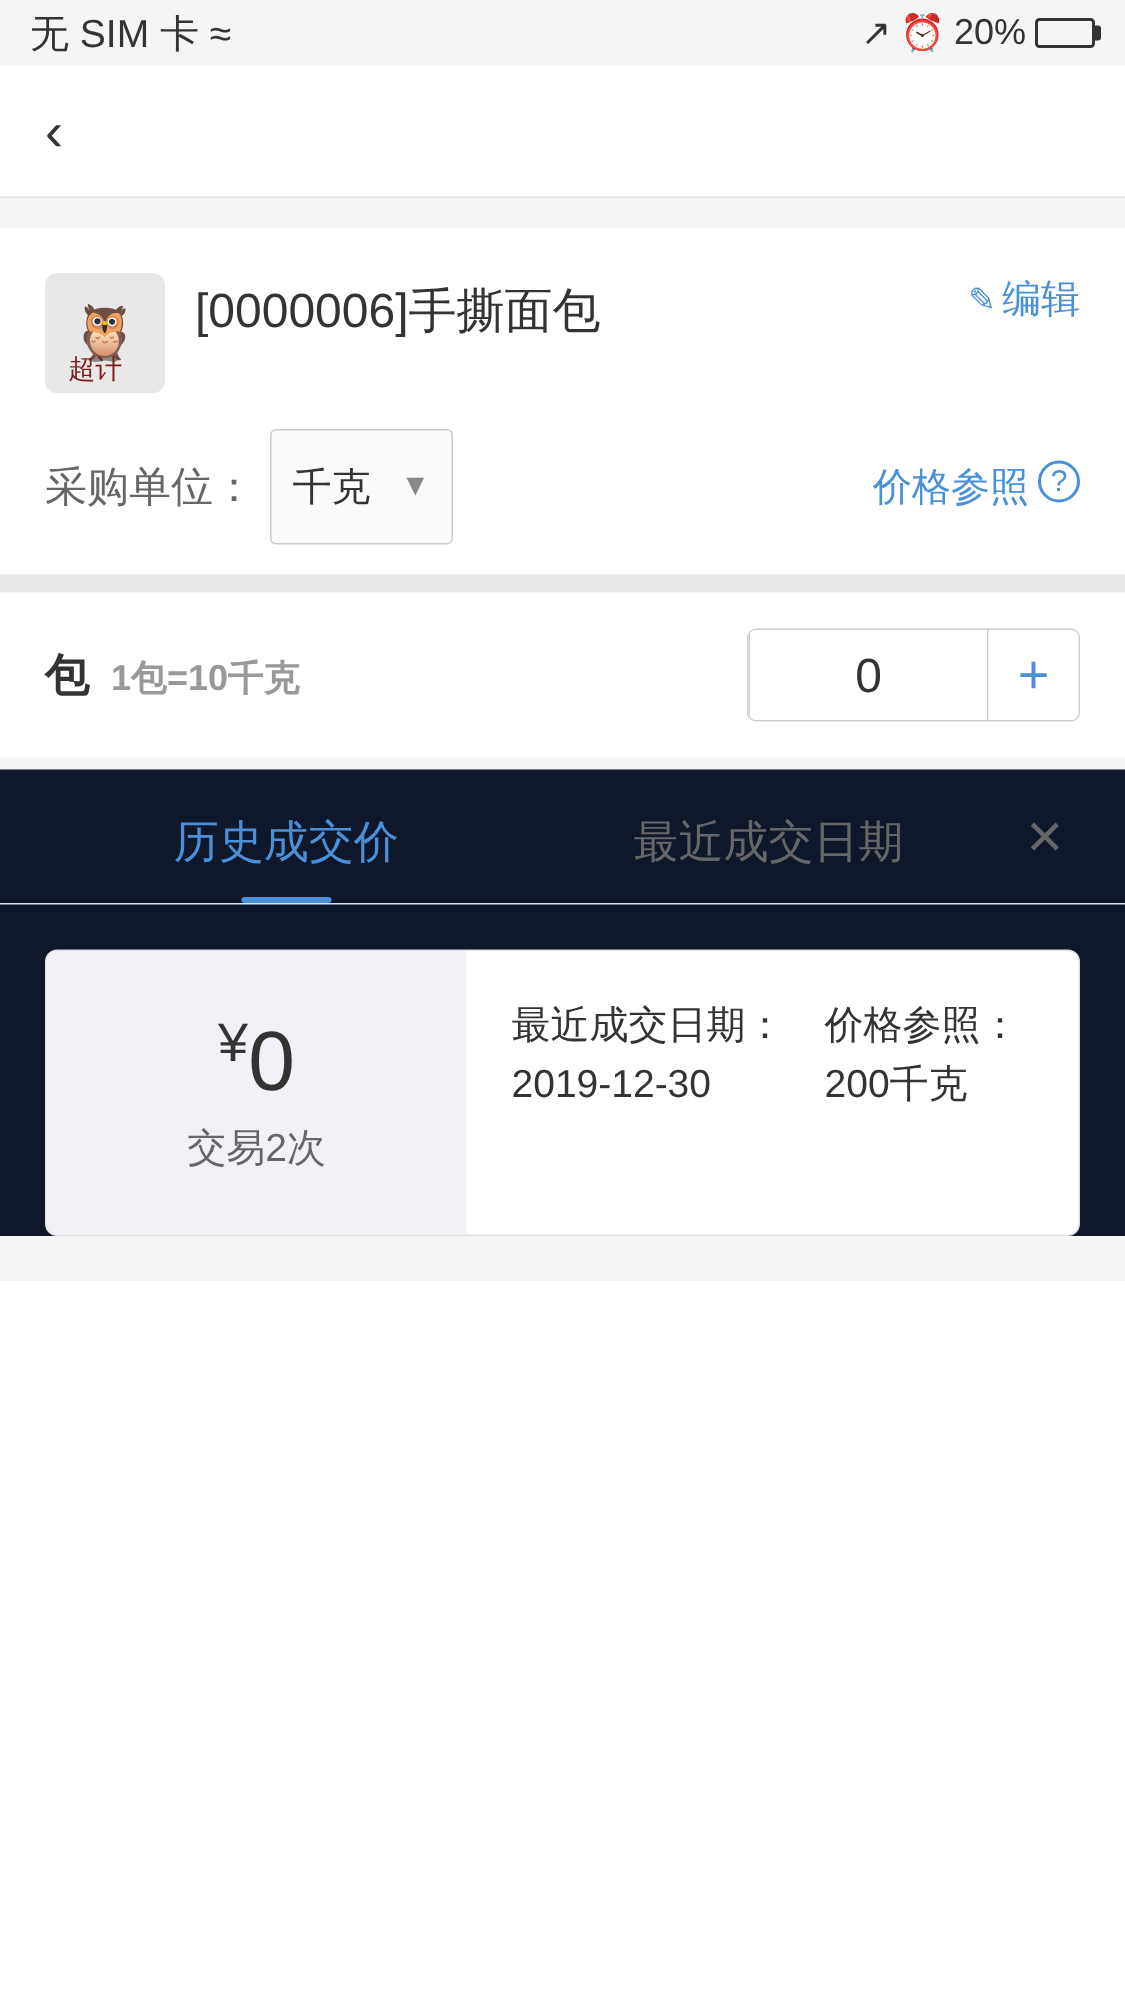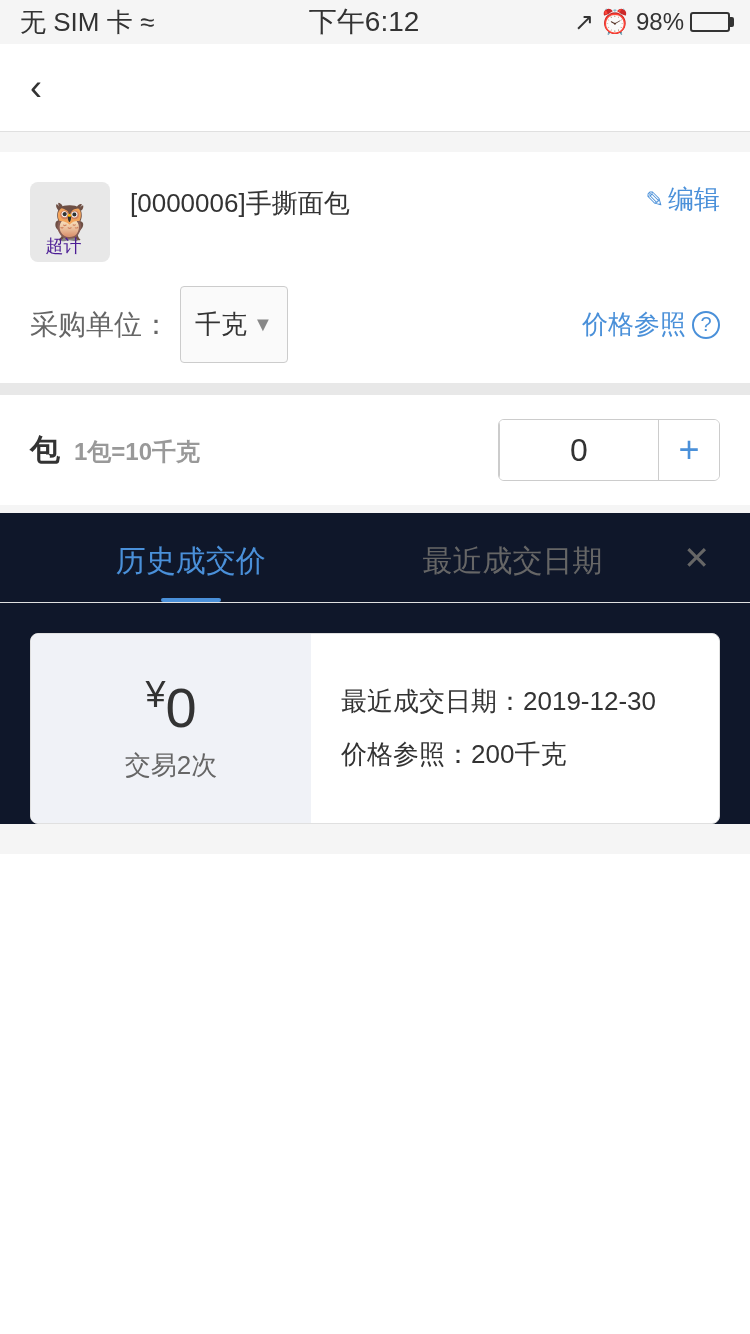--- a/index.html
+++ b/index.html
@@ -128,24 +128,24 @@
       font-size: 36px;
       color: #999;
     }
     .product-thumbnail-label {
       position: absolute;
       bottom: 4px;
       left: 0;
       right: 13px;
       text-align: center;
       font-size: 18px;
-      color: #4c1d95;
+      color: #7f1d1d;
     }
     .product-name {
-      font-size: 26px;
+      font-size: 32px;
       color: #333;
       font-weight: 500;
       margin-top: 4px;
     }
     .product-edit {
       color: #4a90d9;
       font-size: 26px;
       display: flex;
       align-items: center;
       gap: 4px;
@@ -166,32 +166,32 @@
     }
     .unit-select {
       display: flex;
       align-items: center;
       border: 1px solid #ccc;
       border-radius: 4px;
       padding: 20px 14px;
       font-size: 26px;
       color: #333;
       background: #fafafa;
-      gap: 6px;
+      gap: 20px;
       margin-left: 10px;
     }
     .unit-dropdown-arrow {
       font-size: 20px;
       color: #888;
     }
     .price-ref {
       color: #4a90d9;
       font-size: 26px;
       display: flex;
-      align-items: center;
+      align-items: flex-start;
       gap: 6px;
     }
     .price-ref-icon {
       width: 28px;
       height: 28px;
       border: 2px solid #4a90d9;
       border-radius: 50%;
       display: inline-flex;
       align-items: center;
       justify-content: center;
@@ -335,21 +335,20 @@
     }
     .price-tx-count {
       font-size: 26px;
       color: #666;
       margin-top: 8px;
     }
     .price-card-right {
       flex: 1;
       padding: 30px 30px;
       display: flex;
-      flex-direction: column;
       gap: 14px;
       justify-content: center;
     }
     .price-detail-row {
       font-size: 26px;
       color: #333;
       line-height: 1.5;
     }
     .price-detail-label {
       color: #333;
@@ -364,25 +363,24 @@
       background: #fff;
     }
   </style>
 </head>
 <body>
 
 <div class="status-bar">
   <div class="status-left">
     <span>无 SIM 卡 ≈</span>
   </div>
-  <div class="status-center">下午6:12</div>
   <div class="status-right">
     <span>↗</span>
     <span>⏰</span>
-    <span>98%</span>
+    <span>20%</span>
     <span class="battery-icon">
       <span class="battery-body"><span class="battery-fill"></span></span>
     </span>
   </div>
 </div>
 
 <div class="nav-bar">
   <span class="nav-back">‹</span>
 </div>
 

